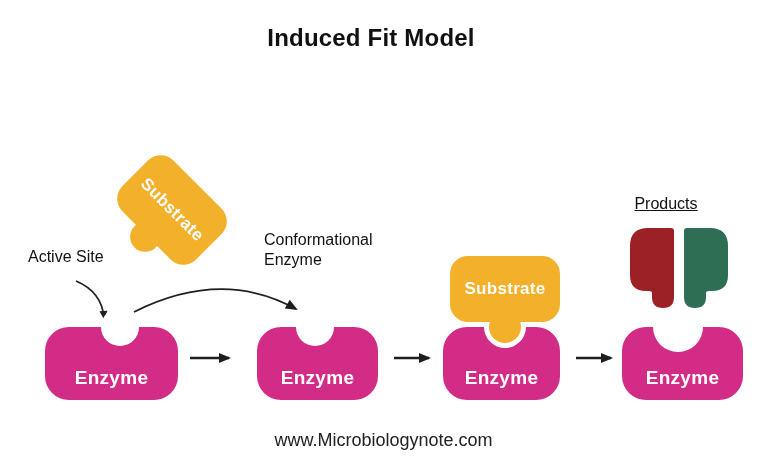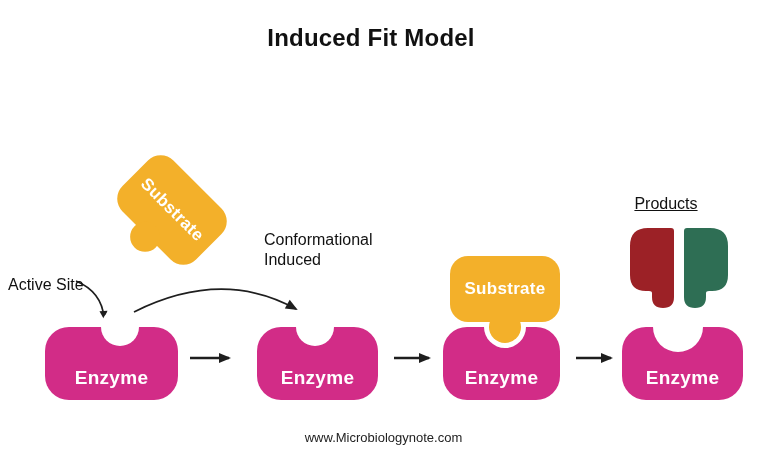--- a/index.html
+++ b/index.html
@@ -59,41 +59,41 @@
     border-radius:50%;background:var(--substrate,#F3B02A);
   }
   .sub-bound{left:450px;top:256px;width:110px;height:66px;}
   .sub-bound-bump{
     left:489px;top:311px;width:32px;height:32px;border-radius:50%;
     background:var(--substrate,#F3B02A);
   }
 
   
   .note{font-size:16px;font-weight:500;color:var(--text,#111);line-height:1.25;}
-  .active-site{left:8px;top:247px;margin-top:28px;}
+  .active-site{left:28px;top:247px;}
   .conformational{left:264px;top:230px;width:132px;}
   .products-label{left:600px;top:194px;width:132px;text-align:center;text-decoration:underline;}
 
   
   .product{position:absolute;top:228px;}
   .product.red{left:630px;}
   .product.green{left:684px;}
   .product .pl{fill:var(--product_left,#9C2126);}
   .product .pr{fill:var(--product_right,#2E6E54);}
 
   
   svg.arrows{position:absolute;left:0;top:0;pointer-events:none;}
   .str{stroke:var(--arrow,#1e1e1e);stroke-width:2.4;fill:none;}
   .curve{stroke:var(--arrow,#1e1e1e);stroke-width:1.7;fill:none;}
   .ahead{fill:var(--arrow,#1e1e1e);}
 
   
   .footer{
     left:0;right:1px;top:430px;text-align:center;
-    font-size:13px;font-weight:500;color:#222;
+    font-size:18px;font-weight:500;color:#222;
   }
 </style>
 </head>
 <body>
 
 <div>
 
   <div class="abs title">Induced Fit Model</div>
 
   <svg class="arrows" width="768" height="474" viewBox="0 0 768 474">
@@ -106,21 +106,21 @@
       </marker>
     </defs>
     <path class="curve" d="M76,281 Q102,292 104,318" marker-end="url(#ahsm)"></path>
     <path class="curve" d="M134,312 Q222,268 296,309" marker-end="url(#ah)"></path>
     <path class="str" d="M190,358 H229" marker-end="url(#ah)"></path>
     <path class="str" d="M394,358 H429" marker-end="url(#ah)"></path>
     <path class="str" d="M576,358 H611" marker-end="url(#ah)"></path>
   </svg>
 
   <div class="abs note active-site">Active Site</div>
-  <div class="abs note conformational">Conformational Induced</div>
+  <div class="abs note conformational">Conformational Enzyme</div>
   <div class="abs note products-label">Products</div>
 
   <div class="enzyme e1">
     <div class="notch"></div>
     <div class="elabel">Enzyme</div>
   </div>
   <div class="enzyme e2">
     <div class="notch"></div>
     <div class="elabel">Enzyme</div>
   </div>

